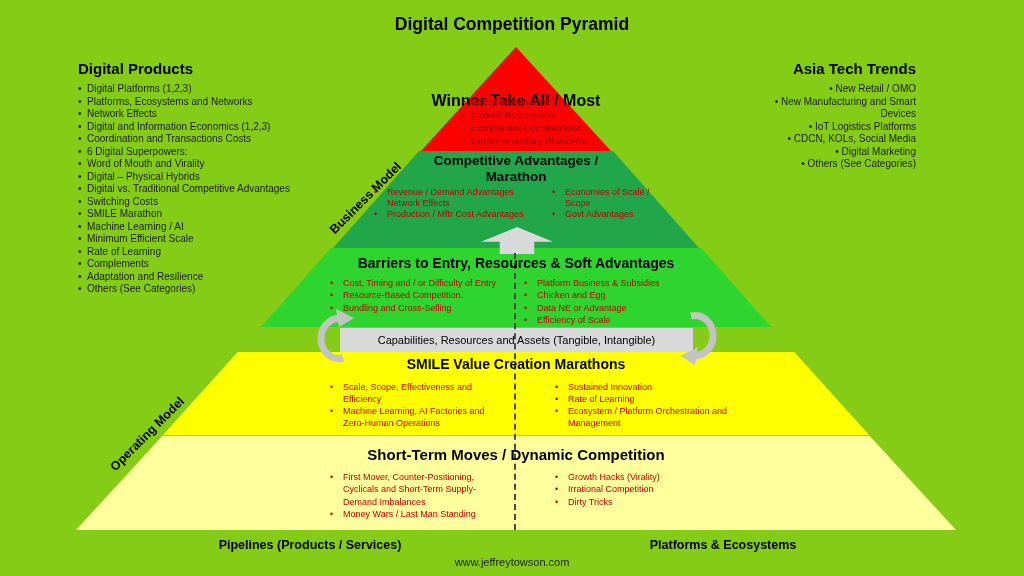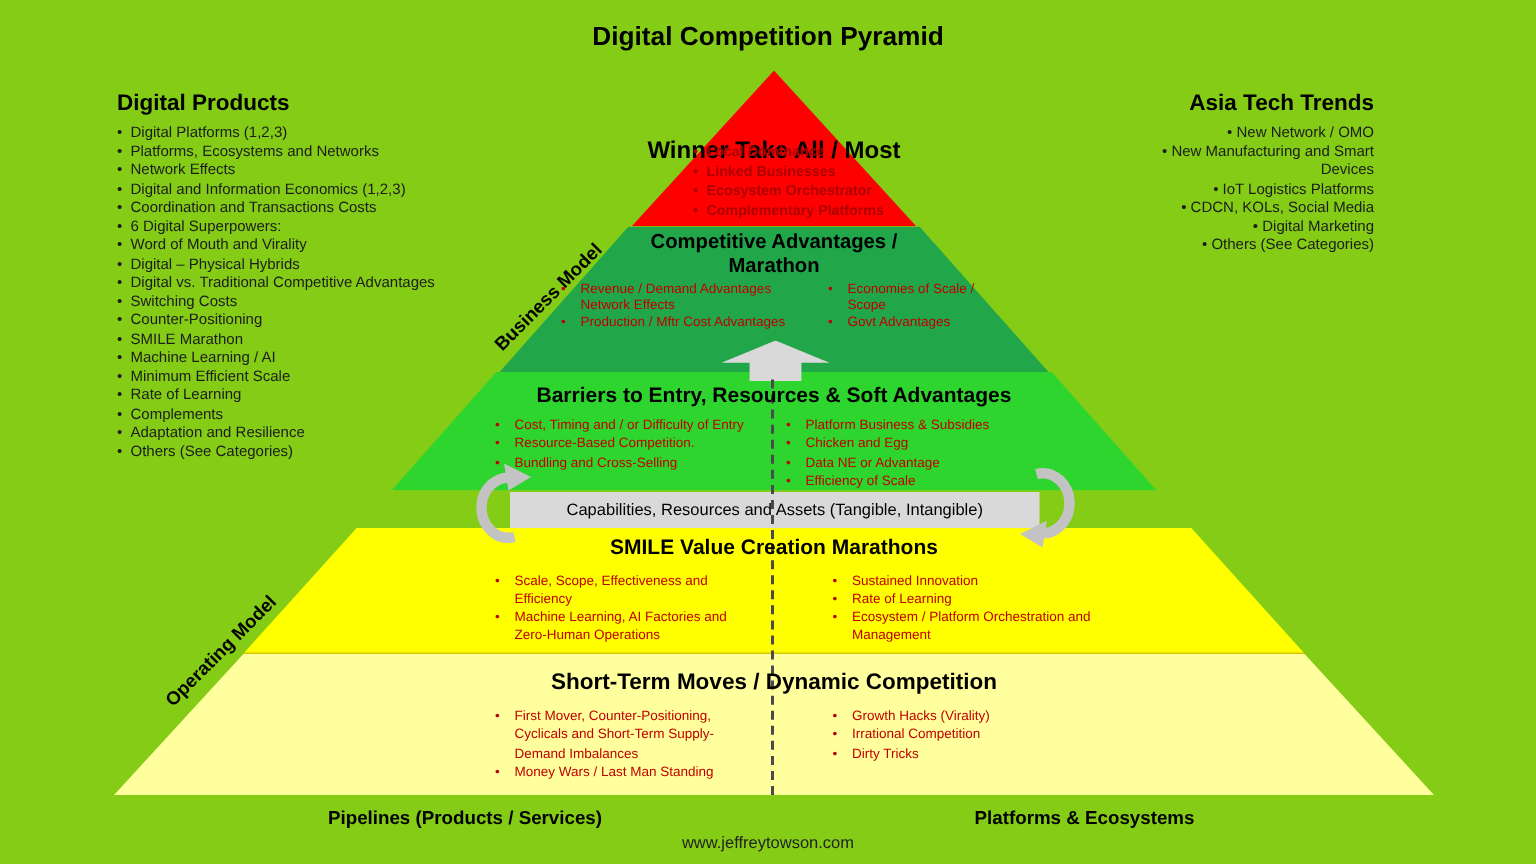--- a/index.html
+++ b/index.html
@@ -67,35 +67,34 @@
         <li>Digital Platforms (1,2,3)</li>
         <li>Platforms, Ecosystems and Networks</li>
         <li>Network Effects</li>
         <li>Digital and Information Economics (1,2,3)</li>
         <li>Coordination and Transactions Costs</li>
         <li>6 Digital Superpowers:</li>
         <li>Word of Mouth and Virality</li>
         <li>Digital – Physical Hybrids</li>
         <li>Digital vs. Traditional Competitive Advantages</li>
         <li>Switching Costs</li>
-        <li>Counter-Positioning</li>
         <li>SMILE Marathon</li>
         <li>Machine Learning / AI</li>
         <li>Minimum Efficient Scale</li>
         <li>Rate of Learning</li>
         <li>Complements</li>
         <li>Adaptation and Resilience</li>
         <li>Others (See Categories)</li>
       </ul>
   </div>
 
   <div class="abs" style="left:761px;top:60px;width:155px;">
     <div class="panel-heading" style="text-align:right;">Asia Tech Trends</div>
     <ul class="plain right-list">
-        <li>New Network / OMO</li>
+        <li>New Retail / OMO</li>
         <li>New Manufacturing and Smart Devices</li>
         <li>IoT Logistics Platforms</li>
         <li>CDCN, KOLs, Social Media</li>
         <li>Digital Marketing</li>
         <li>Others (See Categories)</li>
       </ul>
   </div>
 
   <div class="layer red"></div>
   <div class="layer dgreen"></div>

